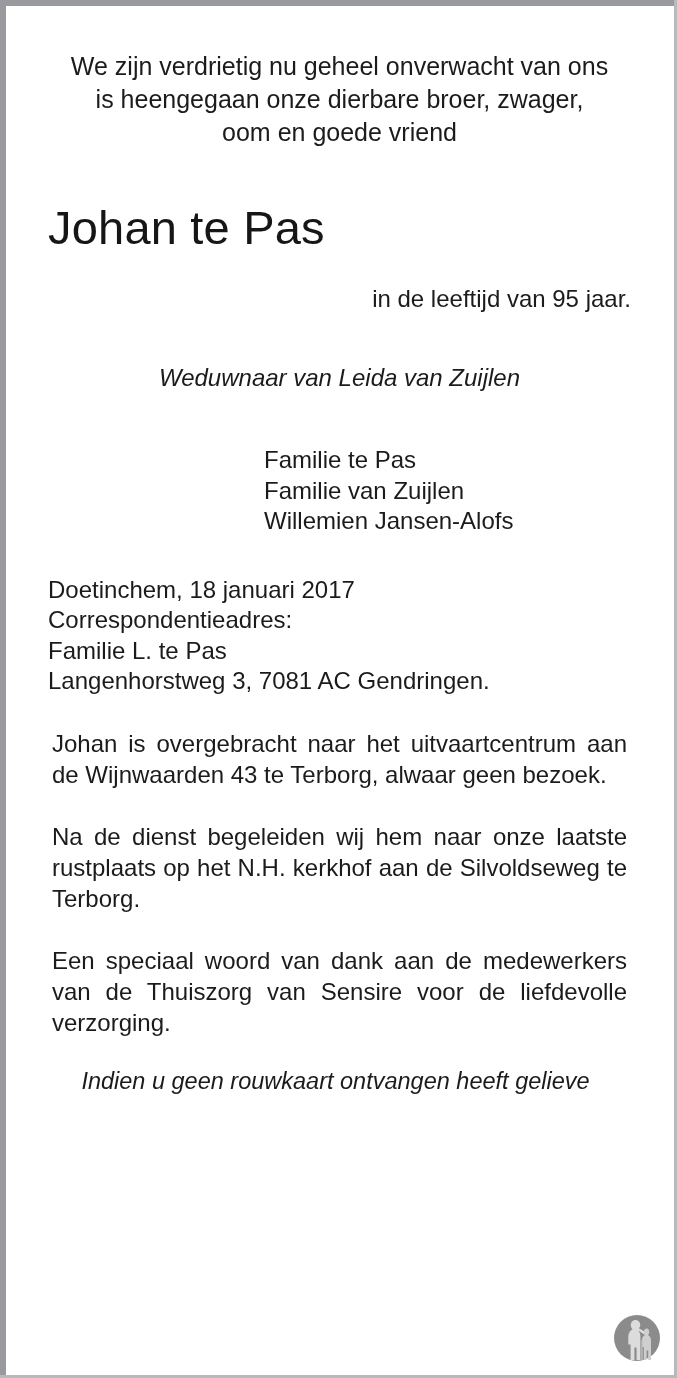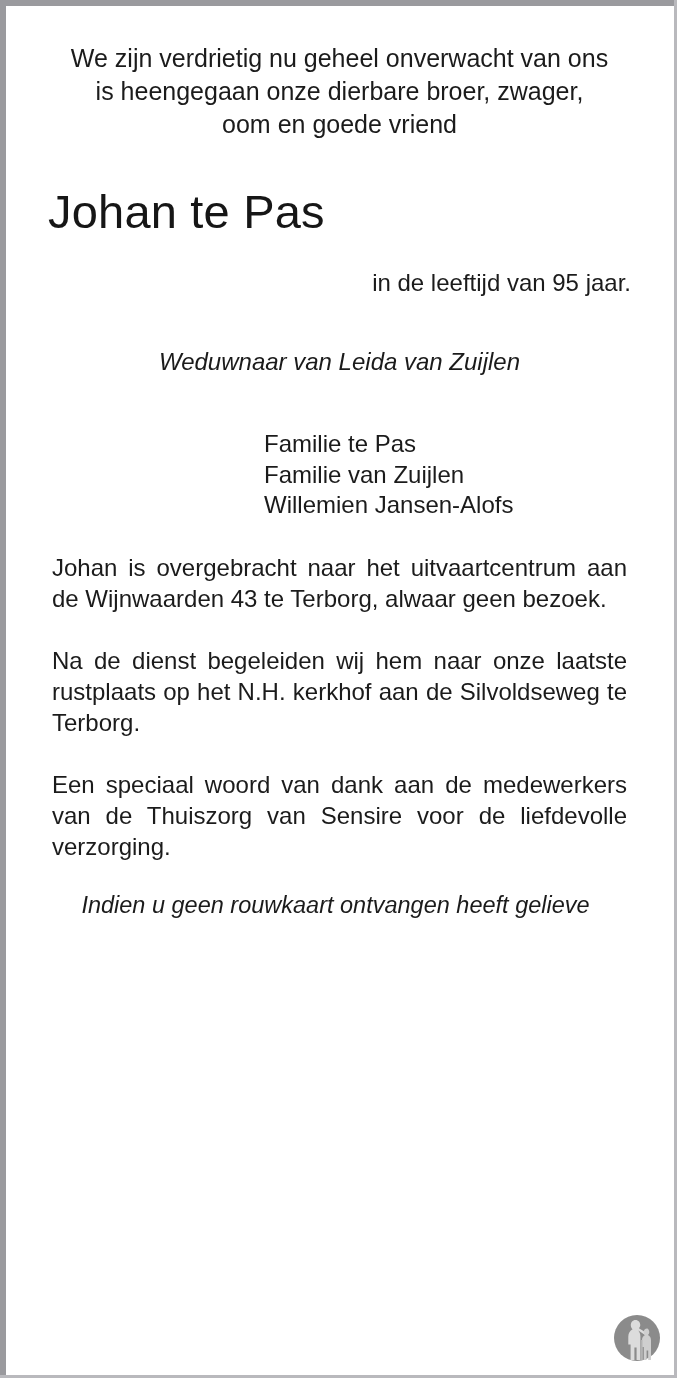--- a/index.html
+++ b/index.html
@@ -61,21 +61,21 @@
     text-align: right;
     font-style: italic;
     font-size: 25.5px;
     line-height: 33px;
     color: #1b1b1b;
     letter-spacing: -0.1px;
   }
   .poem .line { display: block; white-space: nowrap; }
 
   .intro {
-    margin: 0;
+    margin: 8px;
     padding-top: 36px;
     text-align: center;
     font-size: 25px;
     line-height: 33px;
     color: #1b1b1b;
     font-weight: 400;
   }
   .intro .line { display: block; white-space: nowrap; }
 
   .name {
@@ -185,20 +185,26 @@
       <div class="age">in de leeftijd van 95 jaar.</div>
 
       <div class="widow">Weduwnaar van Leida van Zuijlen</div>
 
       <div class="survivors">
         <span class="line">Familie te Pas</span>
         <span class="line">Familie van Zuijlen</span>
         <span class="line">Willemien Jansen-Alofs</span>
       </div>
 
+      <div class="address">
+        <span class="line">Doetinchem, 18 januari 2017</span>
+        <span class="line">Correspondentieadres:</span>
+        <span class="line">Familie L. te Pas</span>
+        <span class="line">Langenhorstweg 3, 7081 AC Gendringen.</span>
+      </div>
 
       <p class="body-par">Johan is overgebracht naar het uitvaartcentrum aan de Wijnwaarden 43 te Terborg, alwaar geen bezoek.</p>
       <p class="body-par">Na de dienst begeleiden wij hem naar onze laatste rustplaats op het N.H. kerkhof aan de Silvoldseweg te Terborg.</p>
       <p class="body-par">Een speciaal woord van dank aan de medewerkers van de Thuiszorg van Sensire voor de liefdevolle verzorging.</p>
 
       <div class="closing">
         <span class="line">Indien u geen rouwkaart ontvangen heeft gelieve</span>
 
       </div>
 

